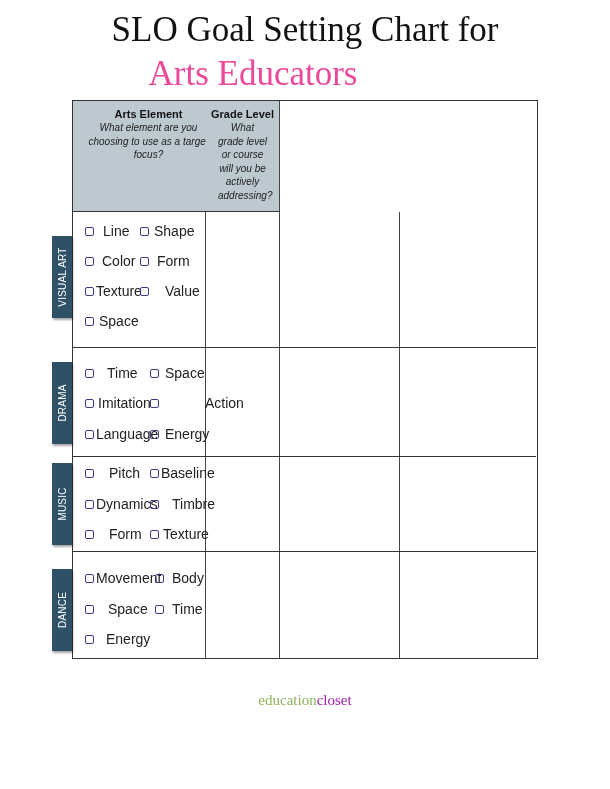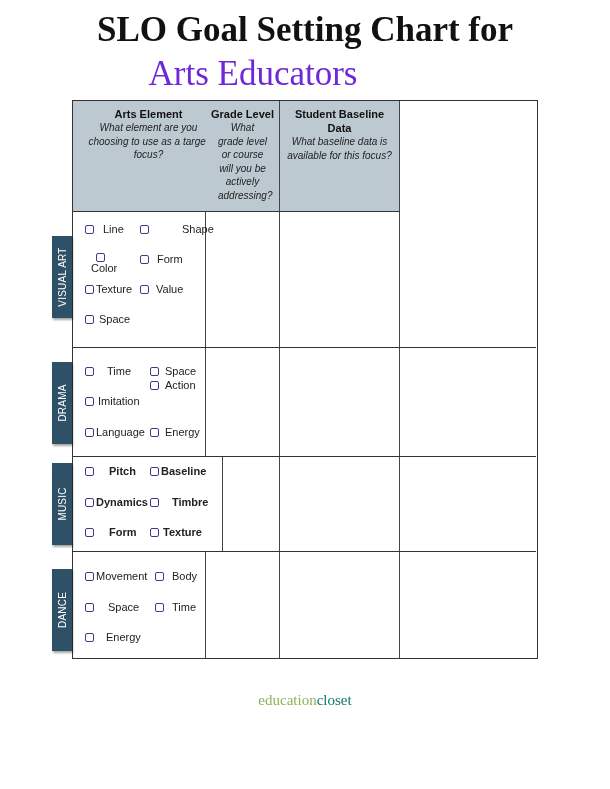--- a/index.html
+++ b/index.html
@@ -1,80 +1,76 @@
 <!DOCTYPE html>
 <html><head>
 <meta charset="utf-8">
 <style>
   html, body { margin: 0; padding: 0; background: #ffffff; }
   body { width: 610px; height: 789px; position: relative; overflow: hidden; font-family: "Liberation Sans", sans-serif; }
-  .title-1 { position: absolute; left: 0; width: 610px; top: 10px; text-align: center; font-family: "Liberation Serif", serif; font-size: 35px; color: #111111; line-height: 40px; font-weight: bold; }
-  .title-2 { position: absolute; left: 0; width: 506px; top: 54px; text-align: center; font-family: "Liberation Serif", serif; font-size: 35px; color: #6d28d9; line-height: 40px; }
+  .title-1 { position: absolute; left: 0; width: 610px; top: 10px; text-align: center; font-family: "Liberation Serif", serif; font-size: 35px; color: #111111; line-height: 40px; }
+  .title-2 { position: absolute; left: 0; width: 506px; top: 54px; text-align: center; font-family: "Liberation Serif", serif; font-size: 35px; color: #ec4899; line-height: 40px; }
   .table { position: absolute; left: 72px; top: 100px; width: 466px; height: 559px; border: 1.5px solid #333; box-sizing: border-box; }
   .hdr { position: absolute; top: 0; height: 111px; background: #bdc9d1; box-sizing: border-box; border-right: 1.5px solid #444; border-bottom: 1.5px solid #333; text-align: center; padding-top: 6px; color: #111; }
   .hdr:last-child { border-right: none; }
   .hdr .h { font-weight: bold; font-size: 11px; line-height: 14px; }
   .hdr .s { font-style: italic; font-size: 10px; line-height: 13.5px; color: #222; }
   .row { position: absolute; left: 0; width: 463px; border-bottom: 1.5px solid #333; box-sizing: border-box; }
   .row.last { border-bottom: none; }
   .cell { position: absolute; top: 0; bottom: 0; border-right: 1.5px solid #444; box-sizing: border-box; }
   .cell.c4 { border-right: none; }
-  .opt { position: absolute; font-size: 11px; color: #222; display: flex; align-items: center; }
+  .opt { position: absolute; font-size: 14px; color: #222; display: flex; align-items: center; }
   .cb { width: 9px; height: 9px; border: 1.6px solid #3b3b8a; border-radius: 2px; box-sizing: border-box; margin-right: 2px; flex: none; }
   .tab { position: absolute; left: 52px; width: 20px; background: #2f5168; box-shadow: 1px 2px 2px rgba(0,0,0,0.35); }
   .tab span { position: absolute; left: 50%; top: 50%; transform: translate(-50%, -50%) rotate(-90deg); color: #ffffff; font-size: 10px; white-space: nowrap; letter-spacing: 0.2px; }
   .footer { position: absolute; left: 0; width: 610px; top: 692px; text-align: center; font-family: "Liberation Serif", serif; font-size: 15px; }
   .footer .a { color: #8db35a; }
-  .footer .b { color: #0f766e; }
+  .footer .b { color: #a21caf; }
 </style>
 </head>
 <body>
 
 <div class="title-1">SLO Goal Setting Chart for</div>
 <div class="title-2">Arts Educators</div>
 
 <div class="table">
   <div class="hdr" style="left:0;width:152px;">
     <div class="h">Arts Element</div>
     <div class="s" style="padding:0 11px;">What element are you choosing to use as a target focus?</div>
   </div>
   <div class="hdr" style="left:133px;width:74px;">
     <div class="h">Grade Level</div>
     <div class="s" style="padding:0 12px;">What grade level or course will you be actively addressing?</div>
   </div>
-  <div class="hdr" style="left:207px;width:120px;">
-    <div class="h" style="padding:0 10px;">Student Baseline Data</div>
-    <div class="s" style="padding:0 6px;">What baseline data is available for this focus?</div>
-  </div>
 
   <div class="row" style="top:111px;height:136px;">
     <div class="cell" style="left:0;width:133px;">
       <div class="opt" style="left:12px;top:11px;">
           <span class="cb"></span>
           <span style="margin-left:7px">Line</span>
         </div>
-      <div class="opt" style="left:67px;top:11px;gap:28px;">
+      <div class="opt" style="left:67px;top:11px;">
           <span class="cb"></span>
           <span style="margin-left:3px">Shape</span>
         </div>
-      <div class="opt" style="left:12px;top:41px;flex-direction:column;">
+      <div class="opt" style="left:12px;top:41px;">
           <span class="cb"></span>
           <span style="margin-left:6px">Color</span>
         </div>
       <div class="opt" style="left:67px;top:41px;">
           <span class="cb"></span>
           <span style="margin-left:6px">Form</span>
         </div>
       <div class="opt" style="left:12px;top:71px;">
           <span class="cb"></span>
           <span>Texture</span>
         </div>
       <div class="opt" style="left:67px;top:71px;">
           <span class="cb"></span>
-          <span style="margin-left:5px">Value</span>
+          <span style="margin-left:14px">Value</span>
         </div>
       <div class="opt" style="left:12px;top:101px;">
           <span class="cb"></span>
           <span style="margin-left:3px">Space</span>
         </div>
     </div>
     <div class="cell" style="left:133px;width:74px;"></div>
     <div class="cell" style="left:207px;width:120px;"></div>
     <div class="cell c4" style="left:327px;width:136px;"></div>
   </div>
@@ -86,40 +82,40 @@
           <span style="margin-left:11px">Time</span>
         </div>
       <div class="opt" style="left:77px;top:17px;">
           <span class="cb"></span>
           <span style="margin-left:4px">Space</span>
         </div>
       <div class="opt" style="left:12px;top:47px;">
           <span class="cb"></span>
           <span style="margin-left:2px">Imitation</span>
         </div>
-      <div class="opt" style="left:77px;top:31px;">
+      <div class="opt" style="left:77px;top:47px;gap:40px;">
           <span class="cb"></span>
           <span style="margin-left:4px">Action</span>
         </div>
       <div class="opt" style="left:12px;top:78px;">
           <span class="cb"></span>
           <span>Language</span>
         </div>
       <div class="opt" style="left:77px;top:78px;">
           <span class="cb"></span>
           <span style="margin-left:4px">Energy</span>
         </div>
     </div>
     <div class="cell" style="left:133px;width:74px;"></div>
     <div class="cell" style="left:207px;width:120px;"></div>
     <div class="cell c4" style="left:327px;width:136px;"></div>
   </div>
 
   <div class="row" style="top:356px;height:95px;">
-    <div class="cell" style="left:0;width:150px;font-weight:bold;">
+    <div class="cell" style="left:0;width:133px;">
       <div class="opt" style="left:12px;top:8px;">
           <span class="cb"></span>
           <span style="margin-left:13px">Pitch</span>
         </div>
       <div class="opt" style="left:77px;top:8px;">
           <span class="cb"></span>
           <span>Baseline</span>
         </div>
       <div class="opt" style="left:12px;top:39px;">
           <span class="cb"></span>

